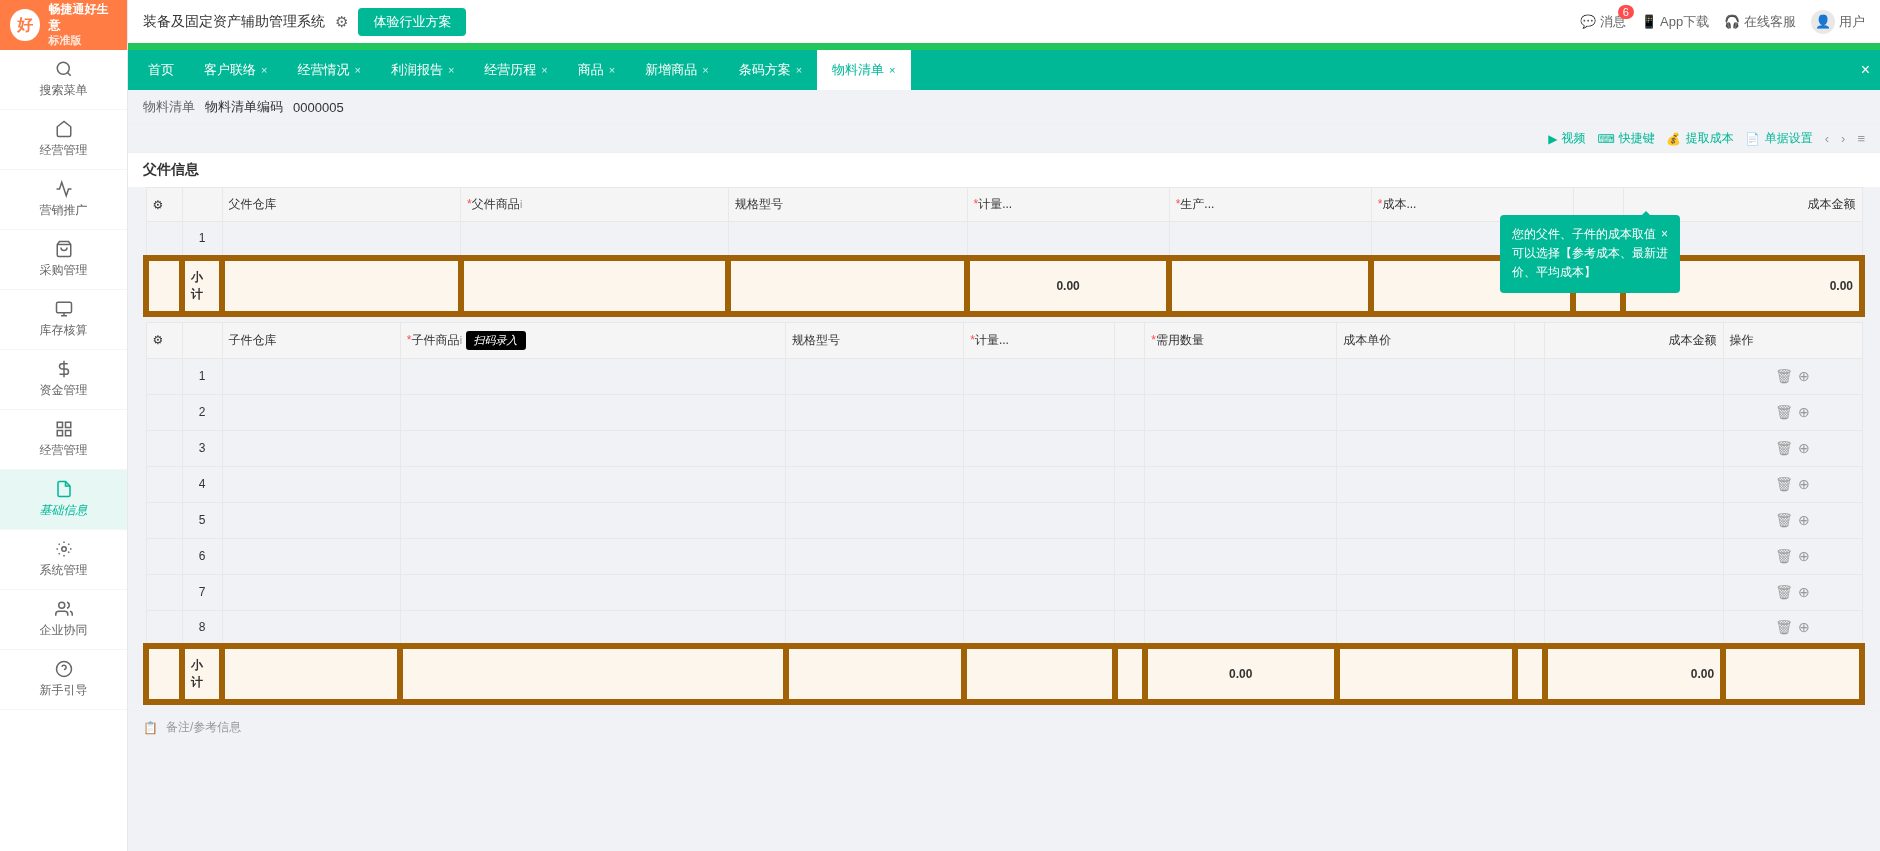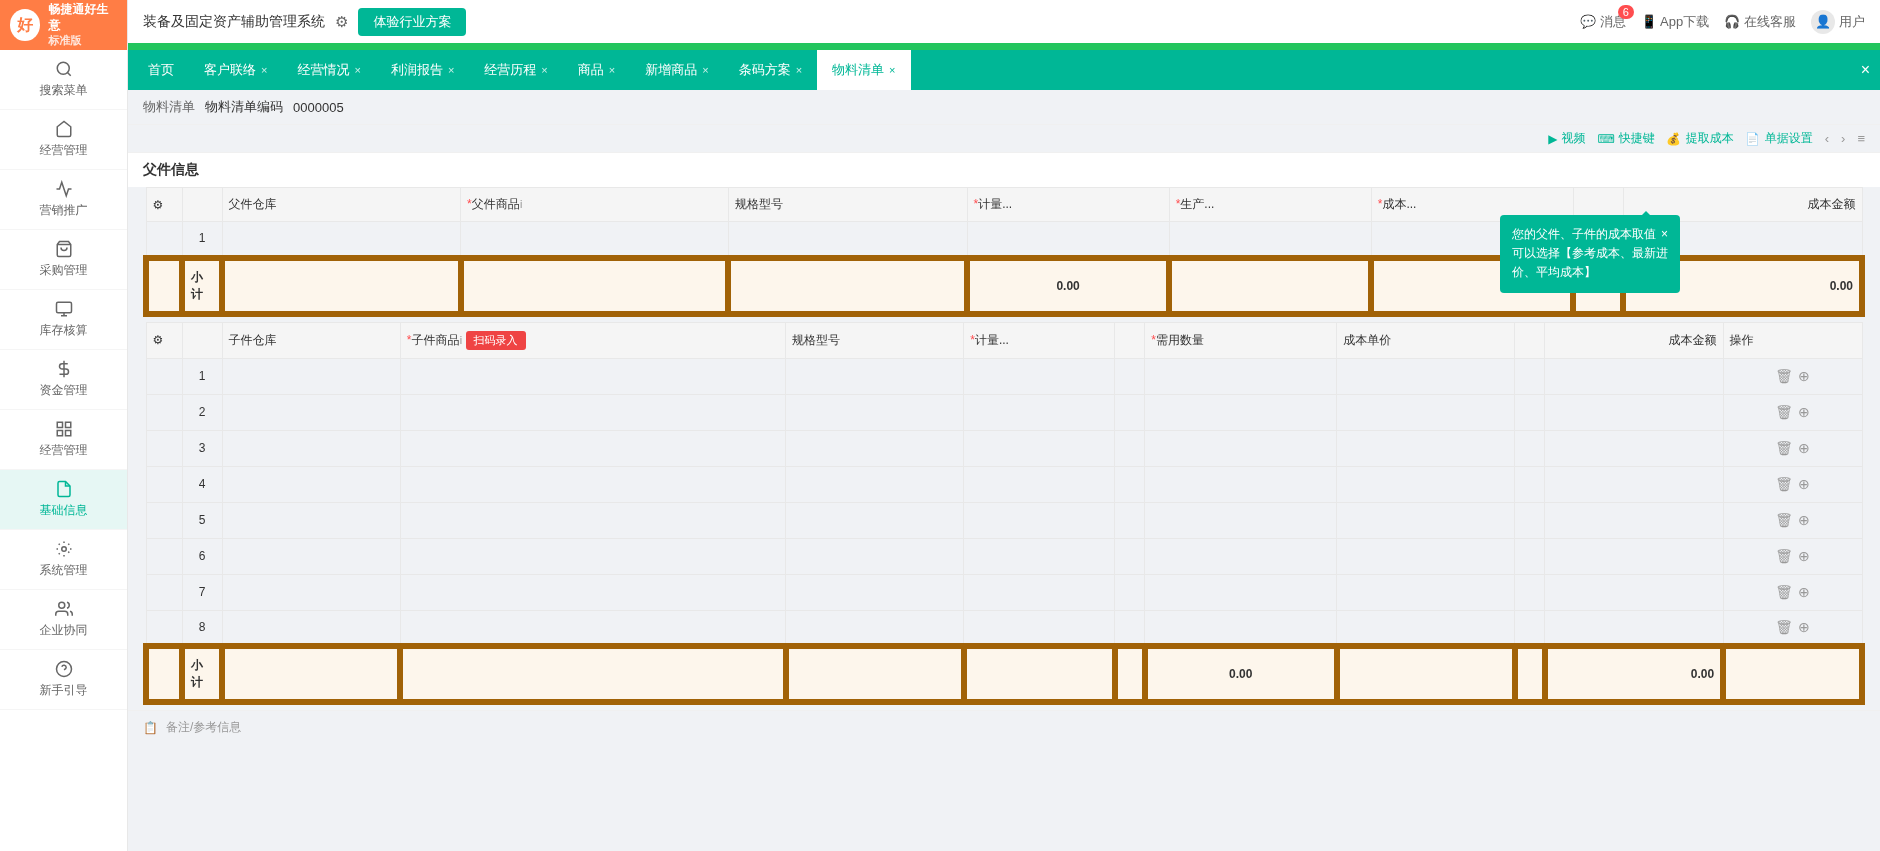--- a/index.html
+++ b/index.html
@@ -42,21 +42,21 @@
       display: flex;
       flex-direction: column;
       align-items: center;
       padding: 10px 5px;
       cursor: pointer;
       color: #666;
       font-size: 12px;
       gap: 4px;
       border-bottom: 1px solid #f5f5f5;
     }
-    .sidebar-item.active { background: #e6f7f4; color: #00b796; }
+    .sidebar-item.active { background: #e6f7f4; color: #00b796; font-style: italic; }
     .sidebar-item svg { width: 18px; height: 18px; }
 
     
     .main {
       flex: 1;
       display: flex;
       flex-direction: column;
       overflow: hidden;
     }
 
@@ -191,27 +191,28 @@
       border: 6px solid #a16207;
       padding: 8px 6px;
     }
     .table-container { padding: 0 15px 5px; overflow-x: auto; }
 
     .required { color: #ff4d4f; }
     .col-num { width: 40px; text-align: center; }
     .col-settings { width: 36px; text-align: center; }
 
     .scan-btn {
-      background: #ef4444;
+      background: #000000;
       color: #fff;
       border: none;
       padding: 2px 8px;
       border-radius: 3px;
       font-size: 11px;
       cursor: pointer;
+      font-style: italic;
     }
 
     .action-icons { display: flex; gap: 5px; justify-content: center; color: #999; }
     .action-icon { cursor: pointer; font-size: 14px; }
 
     
     .tooltip-popup {
       position: absolute;
       background: #00b796;
       color: #fff;

